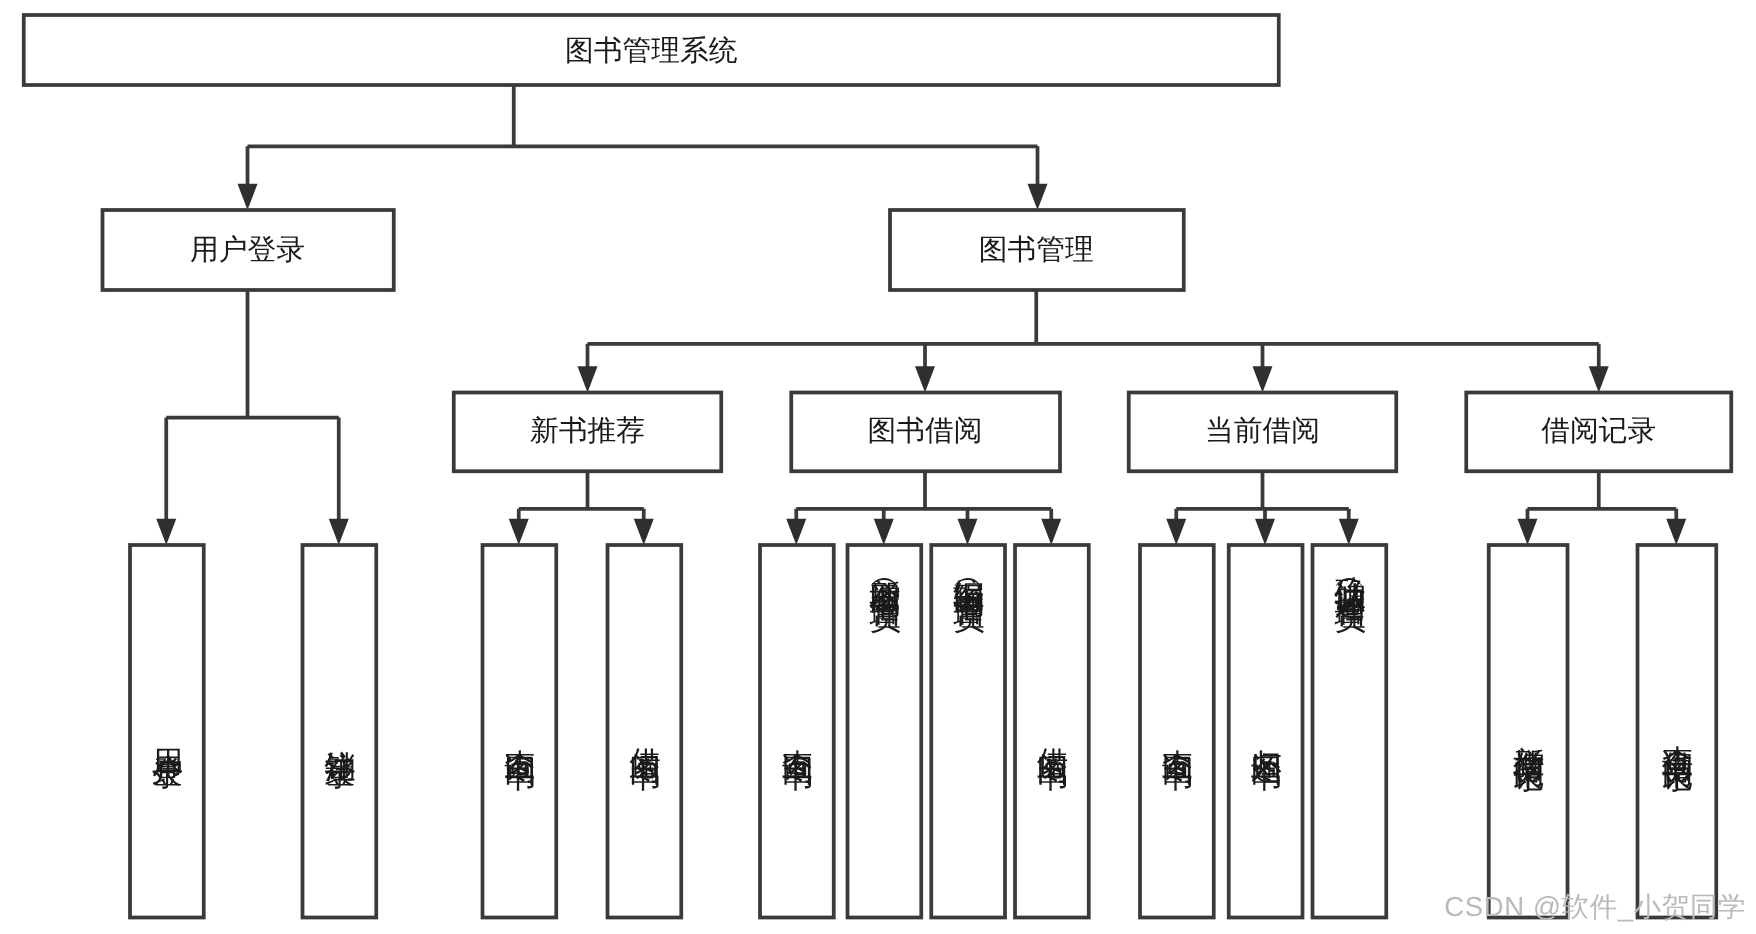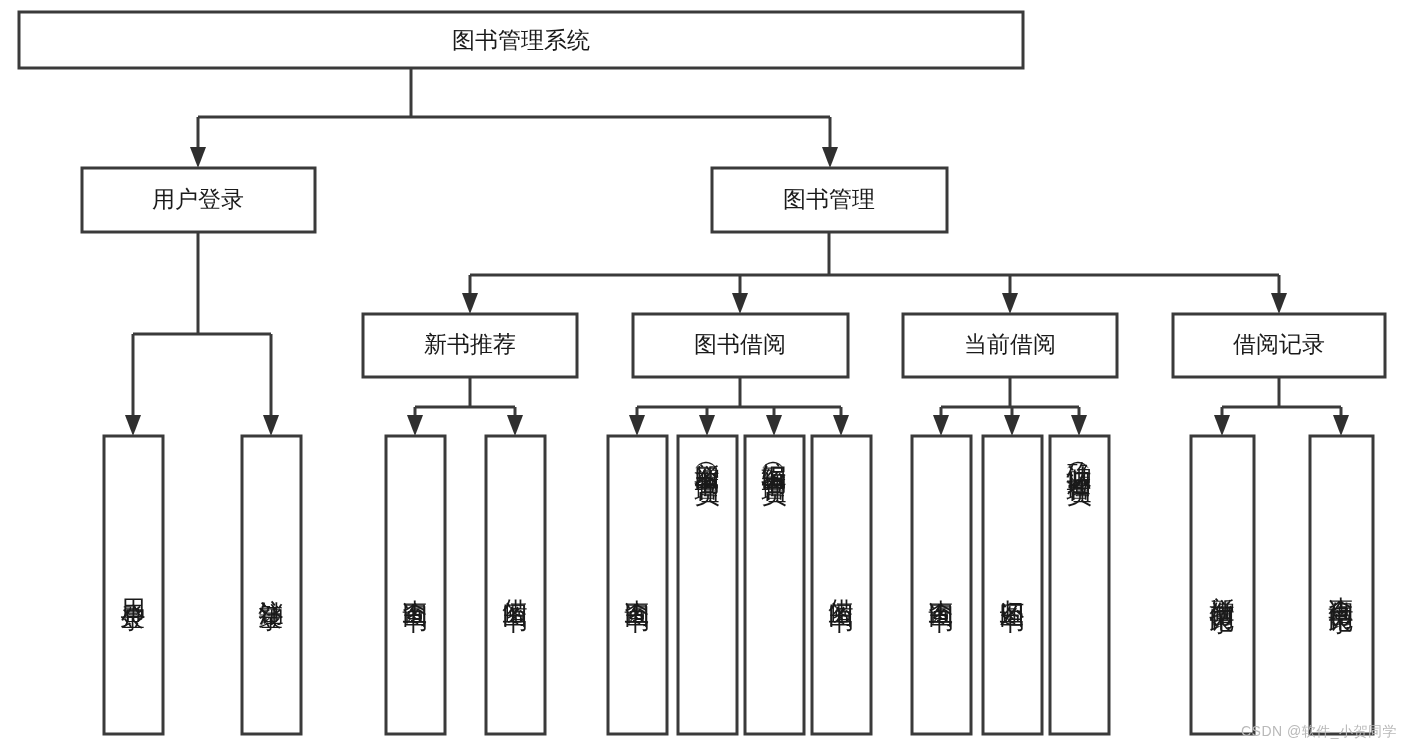--- a/index.html
+++ b/index.html
@@ -62,21 +62,21 @@
     line-height: 1.12;
     letter-spacing: 3px;
     color: #1a1a1a;
     white-space: nowrap;
   }
   .watermark {
     position: absolute;
     right: 8px;
     bottom: 6px;
     font-family: "Liberation Sans", "DejaVu Sans", sans-serif;
-    font-size: 14px;
+    font-size: 22px;
     color: #b9b9b9;
     letter-spacing: 0.5px;
     white-space: nowrap;
   }
 </style>
 </head>
 <body>
 
 <div id="diagram-root">
 

